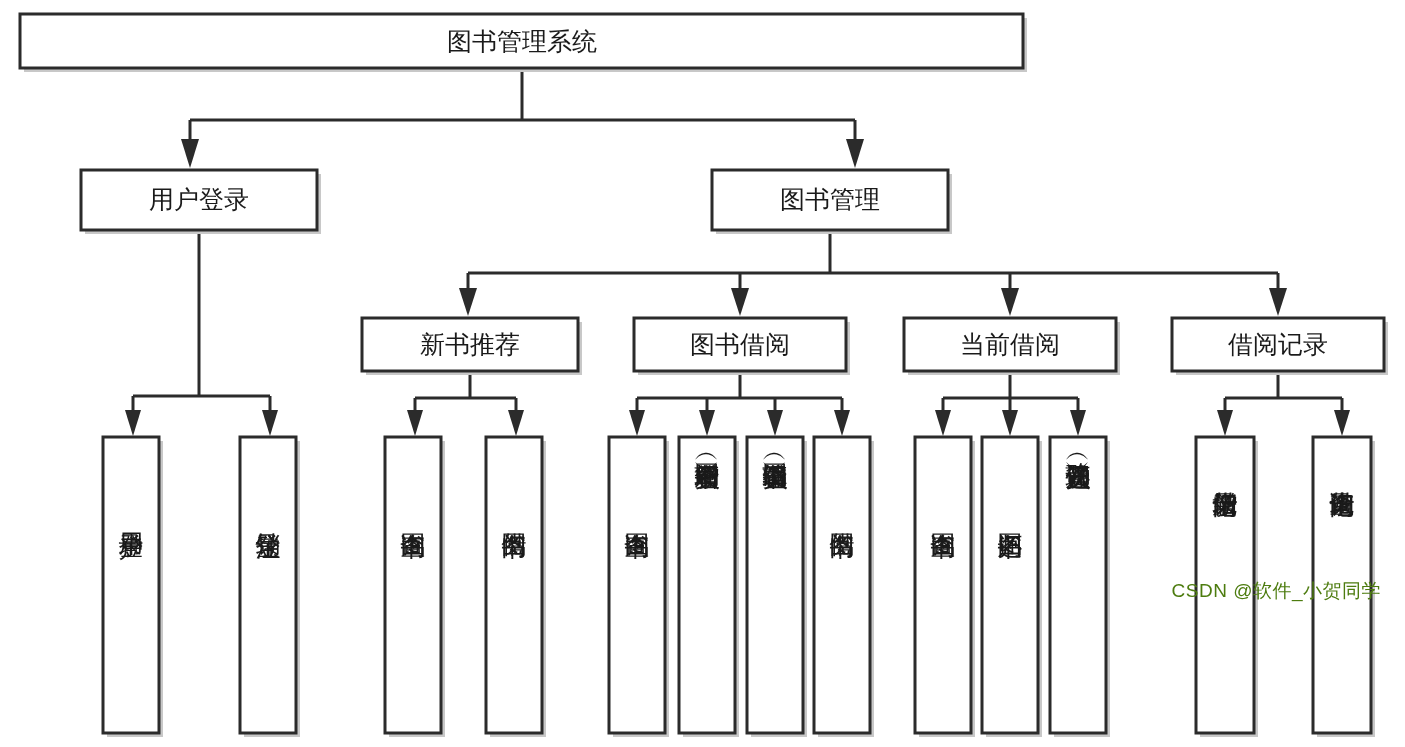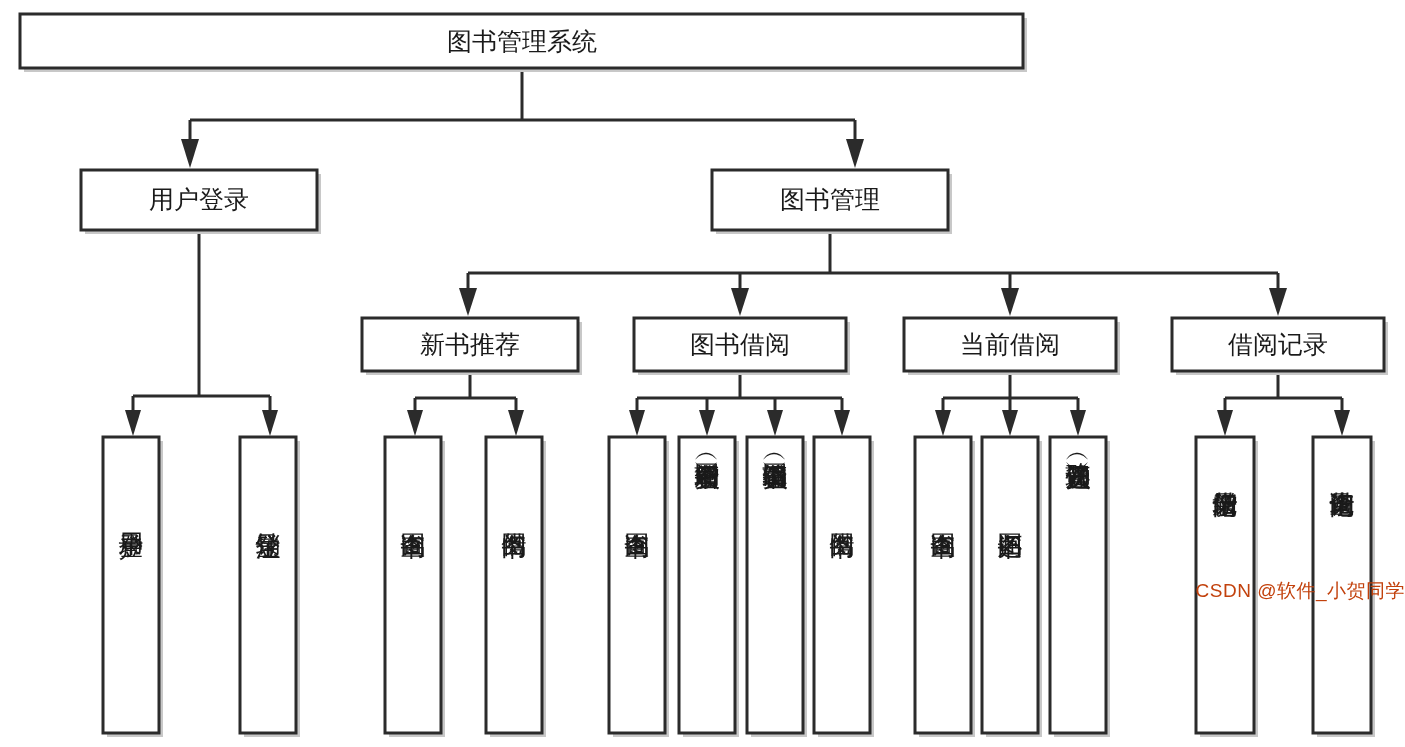--- a/index.html
+++ b/index.html
@@ -66,25 +66,25 @@
     text-orientation: upright;
     font-family: "Liberation Sans", "DejaVu Sans", sans-serif;
     font-size: 25px;
     color: #1a1a1a;
     line-height: 1.08;
     letter-spacing: 0.02em;
     white-space: nowrap;
   }
   .watermark {
     position: absolute;
-    right: 0;
+    right: 24px;
     bottom: 4px;
     font-family: "Liberation Sans", "DejaVu Sans", sans-serif;
     font-size: 19px;
-    color: #c2410c;
+    color: #4d7c0f;
     letter-spacing: 0.5px;
     white-space: nowrap;
   }
 </style>
 </head>
 <body>
 
 <div id="diagram-root">
 
   <svg id="flow" viewBox="0 0 1405 747" xmlns="http://www.w3.org/2000/svg">

